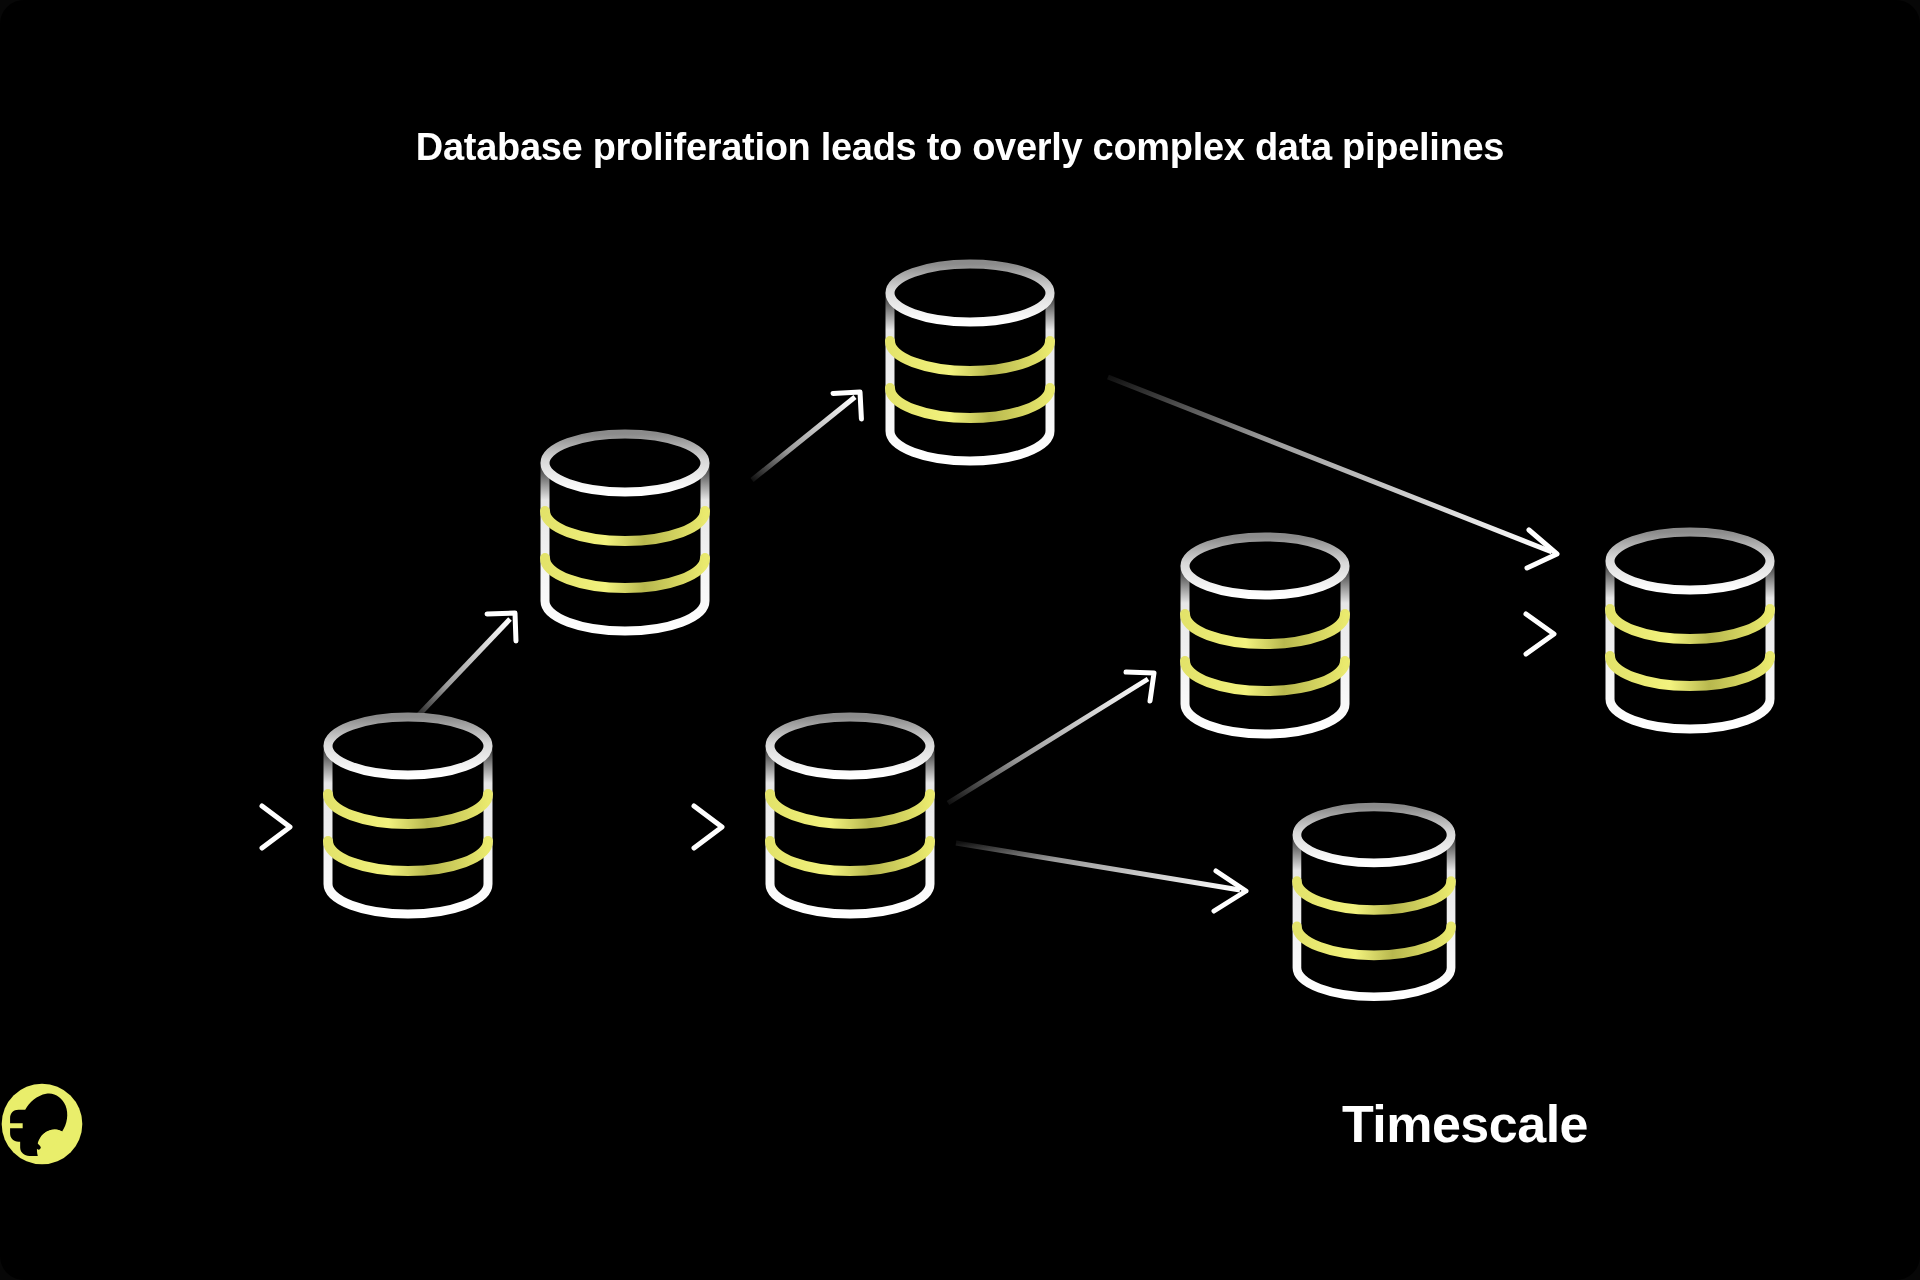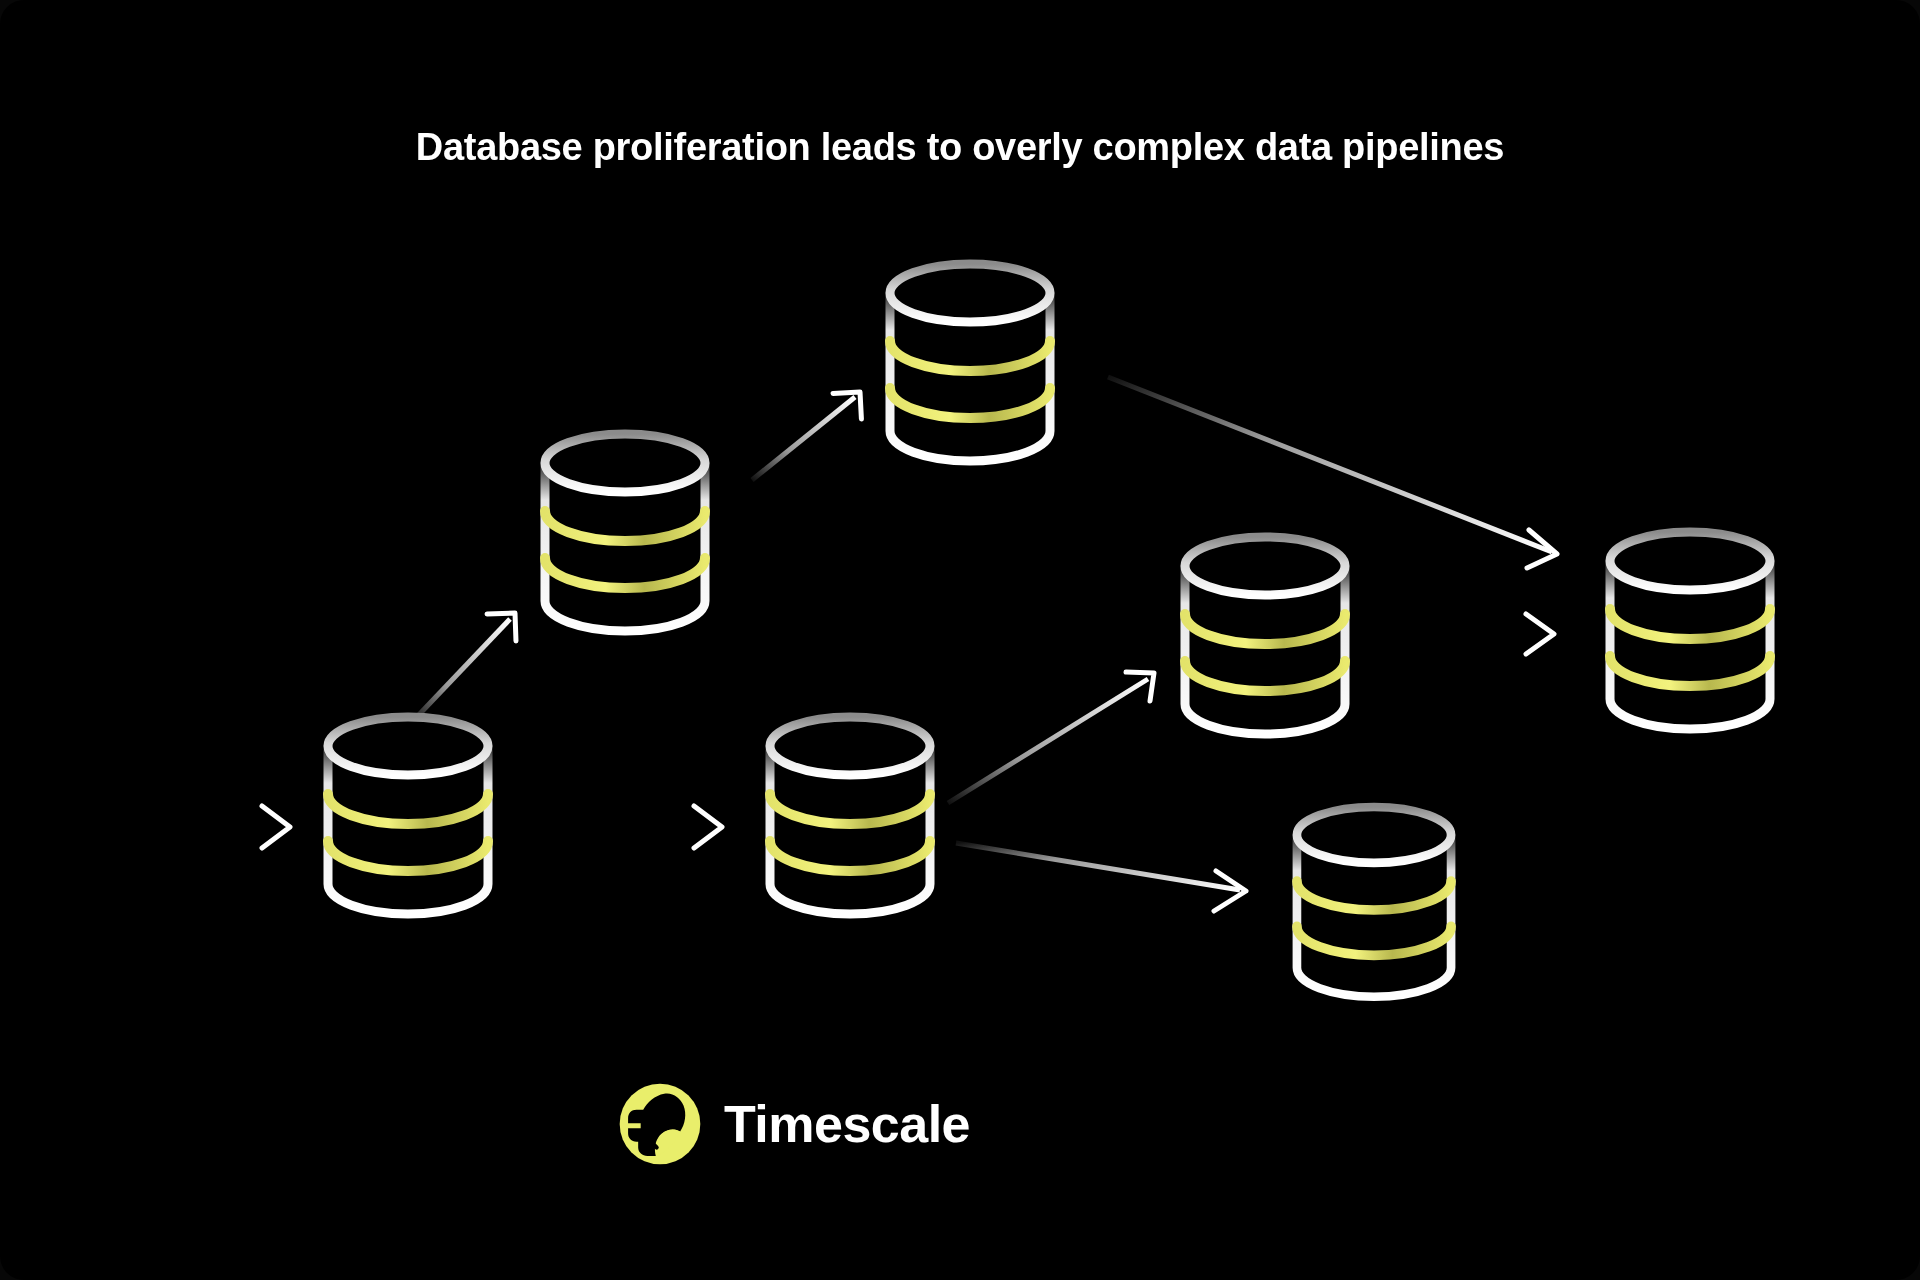--- a/index.html
+++ b/index.html
@@ -44,21 +44,21 @@
     width: 1920px;
     height: 1280px;
   }
   #brand {
     position: absolute;
     left: 0;
     top: 1082px;
     width: 1588px;
     display: flex;
     align-items: center;
-    justify-content: center;
+    justify-content: space-between;
     gap: 22px;
   }
   #brand-mark { width: 84px; height: 84px; display: block; }
   #brand-name {
     color: #ffffff;
     font-family: "Liberation Sans", sans-serif;
     font-size: 52px;
     font-weight: bold;
     letter-spacing: -0.5px;
     line-height: 1;

